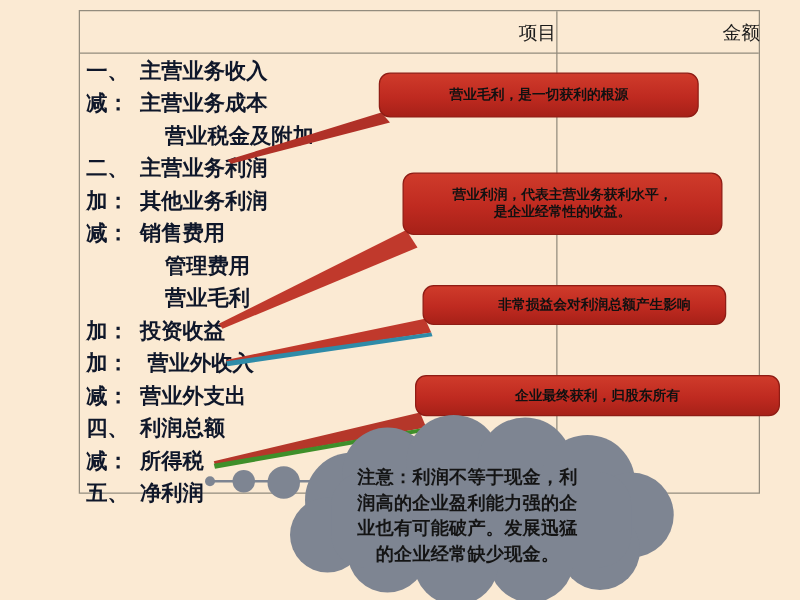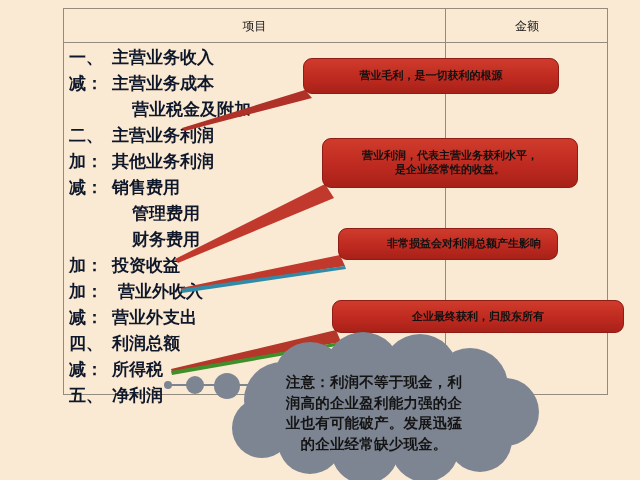--- a/index.html
+++ b/index.html
@@ -38,23 +38,23 @@
     width: 100%;
     height: 34px;
     border-bottom: 1px solid #938c7e;
     box-sizing: border-box;
   }
   .th {
     position: absolute;
     top: 0;
     height: 34px;
     line-height: 34px;
-    text-align: center;
-    font-family: "DejaVu Serif", "Liberation Serif", serif;
-    font-size: 12px;
+    text-align: right;
+    font-family: "DejaVu Serif", "Liberation Serif", serif;
+    font-size: 15px;
     color: #1a1a1a;
     font-weight: 500;
   }
   .th-item { left: 0; width: 381px; }
   .th-amount { left: 382px; width: 162px; }
   .col-divider {
     position: absolute;
     left: 381px;
     top: 0;
     width: 1px;
@@ -104,21 +104,21 @@
     text-align: center;
     display: flex;
     align-items: center;
     justify-content: center;
     box-sizing: border-box;
     z-index: 6;
     line-height: 1.25;
   }
   #callout-1 { left: 303px; top: 58px;  width: 256px; height: 36px; }
   #callout-2 { left: 322px; top: 138px; width: 256px; height: 50px; }
-  #callout-3 { left: 338px; top: 228px; width: 220px; height: 32px; padding-left: 32px; }
+  #callout-3 { left: 338px; top: 228px; width: 243px; height: 32px; padding-left: 32px; }
   #callout-4 { left: 332px; top: 300px; width: 292px; height: 33px; }
 
   
   #arrows {
     position: absolute;
     left: 0; top: 0;
     width: 640px; height: 480px;
     z-index: 4;
     pointer-events: none;
   }
@@ -160,21 +160,21 @@
     <div class="col-divider"></div>
 
     <div class="rows" id="rows">
         <div class="row"><span class="lead">一、</span><span class="body">主营业务收入</span></div>
         <div class="row"><span class="lead">减：</span><span class="body">主营业务成本</span></div>
         <div class="row indent"><span class="lead"></span><span class="body">营业税金及附加</span></div>
         <div class="row"><span class="lead">二、</span><span class="body">主营业务利润</span></div>
         <div class="row"><span class="lead">加：</span><span class="body">其他业务利润</span></div>
         <div class="row"><span class="lead">减：</span><span class="body">销售费用</span></div>
         <div class="row indent"><span class="lead"></span><span class="body">管理费用</span></div>
-        <div class="row indent"><span class="lead"></span><span class="body">财务费用</span></div>
+        <div class="row indent"><span class="lead"></span><span class="body">营业毛利</span></div>
         <div class="row"><span class="lead">加：</span><span class="body">投资收益</span></div>
         <div class="row pad-body"><span class="lead">加：</span><span class="body">营业外收入</span></div>
         <div class="row"><span class="lead">减：</span><span class="body">营业外支出</span></div>
         <div class="row"><span class="lead">四、</span><span class="body">利润总额</span></div>
         <div class="row"><span class="lead">减：</span><span class="body">所得税</span></div>
         <div class="row"><span class="lead">五、</span><span class="body">净利润</span></div>
       </div>
   </div>
 
   <svg id="arrows" viewBox="0 0 640 480" preserveAspectRatio="none">

